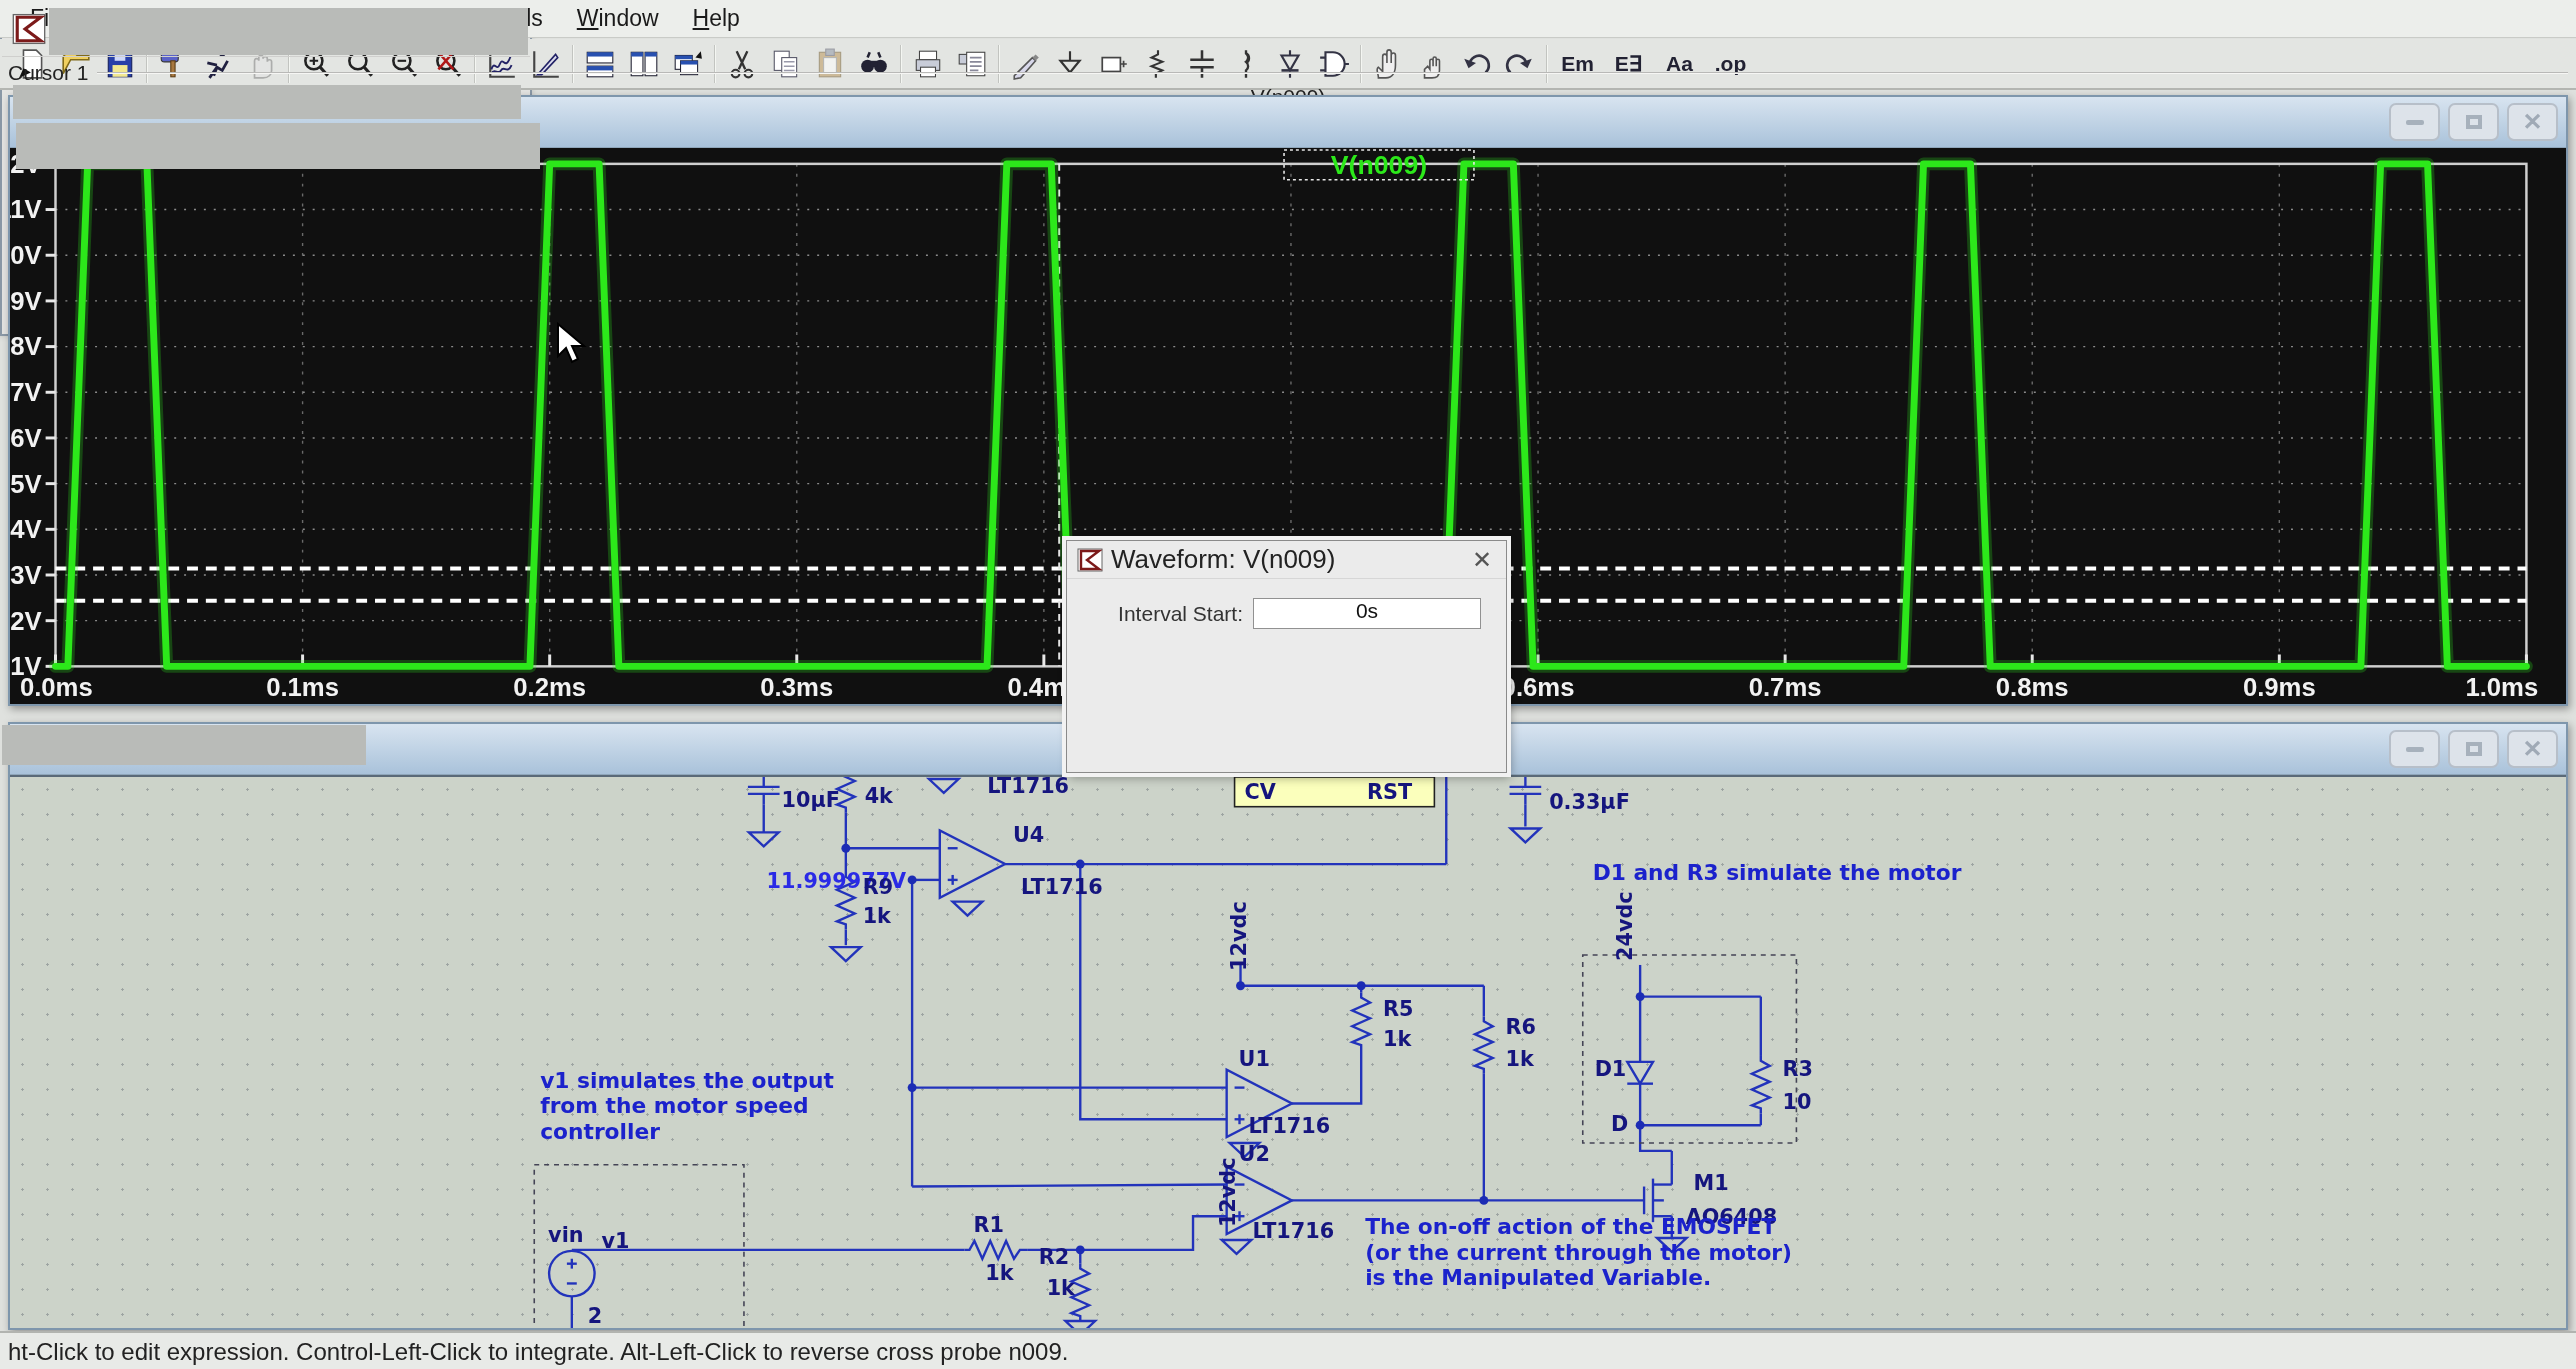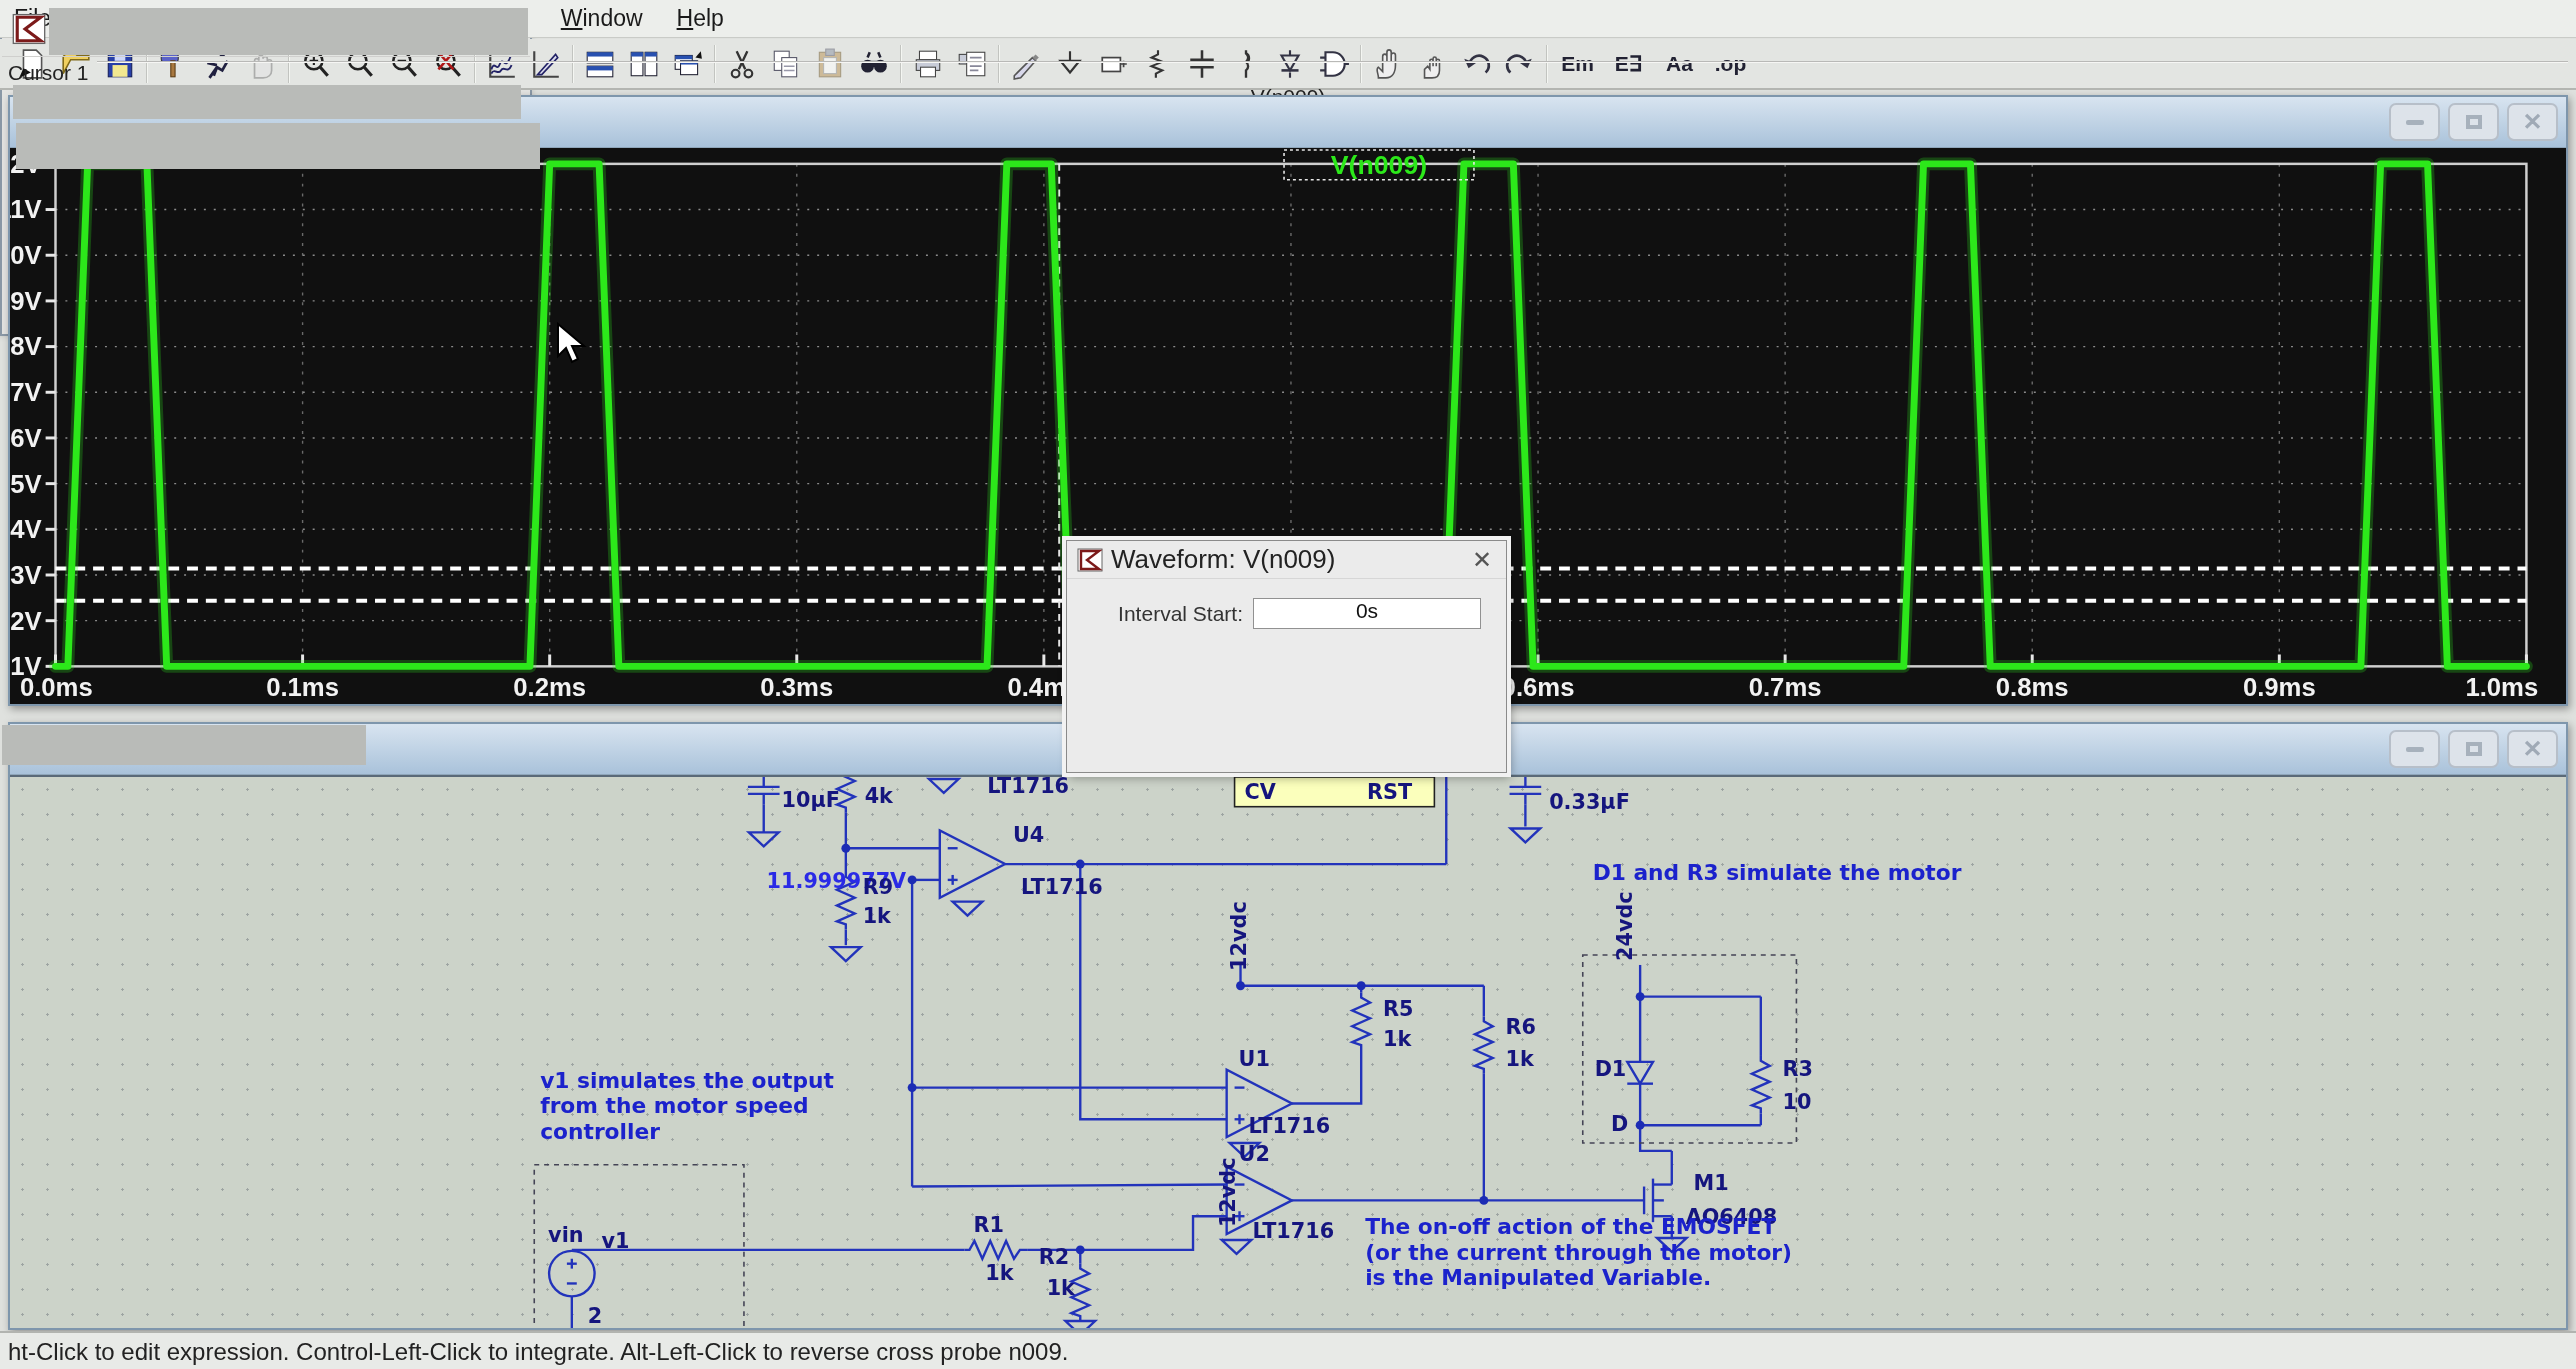--- a/index.html
+++ b/index.html
@@ -2,21 +2,21 @@
 <html><head>
 <meta charset="utf-8">
 <style>
   * { margin:0; padding:0; box-sizing:border-box; }
   html,body { width:2576px; height:1369px; overflow:hidden; background:#dfe1de;
     font-family:"Liberation Sans", sans-serif; }
   .abs { position:absolute; }
 
   
   #menubar { position:absolute; left:0; top:0; width:2576px; height:38px; background:#eceeeb;
-    display:flex; align-items:center; gap:34px; padding-left:14px; font-size:23px; color:#1a1a1a;
+    display:flex; align-items:center; gap:34px; padding-left:30px; font-size:23px; color:#1a1a1a;
     border-bottom:1px solid #c9cbc7; }
   #menubar span u { text-decoration:underline; }
   #menubar .mitem { cursor:default; }
 
   
   #toolbar { position:absolute; left:0; top:39px; width:2576px; height:51px; background:#e3e5e2;
     display:flex; align-items:center; padding-left:10px; border-bottom:2px solid #b4b6b2; }
   .tb { width:44px; height:44px; display:flex; align-items:center; justify-content:center;
     border:1px solid transparent; }
   .tb svg { width:32px; height:32px; }
@@ -65,21 +65,21 @@
   .snode { font-size:21px; font-weight:bold; fill:#2a2ae6; }
   .scom { font-size:22px; font-weight:bold; fill:#1b22cc; }
   .wire { stroke:#2233bb; stroke-width:2.4; fill:none; }
   .sym { stroke:#2233bb; stroke-width:2.4; fill:none; }
 
   
   #curwin { left:2044px; top:1033px; width:532px; height:336px; background:#e4e4e2;
     border:2px solid #8a98a6; box-shadow:-3px -3px 8px rgba(0,0,0,.3); z-index:60; }
   #curwin .ctitle { position:relative; height:55px; border-bottom:1px solid #cfcfcd; }
   .lticon { position:absolute; left:10px; top:8px; }
-  .gb { position:absolute; left:8px; right:8px; display:flex; align-items:flex-start; gap:8px;
+  .gb { position:absolute; left:8px; right:8px; display:flex; align-items:center; gap:8px;
     font-size:21px; color:#222; }
   .gb .ln { flex:1; height:2px; border-top:1px solid #b9b9b7; border-bottom:1px solid #f6f6f4; }
   .ctrace { position:absolute; left:0; right:0; text-align:center; font-size:21px; color:#222; }
   .crow { position:absolute; left:8px; right:4px; height:32px; display:flex; align-items:center; font-size:21px; color:#222; }
   .clab { width:55px; }
   .cfield { height:31px; background:#fff; border:1px solid #8c8c8c; display:flex; align-items:center;
     justify-content:center; font-size:21px; color:#111; }
   .f1 { width:190px; margin-right:14px; }
   .clab2 { width:61px; text-align:left; margin-left:10px; }
   .f2 { width:184px; }

